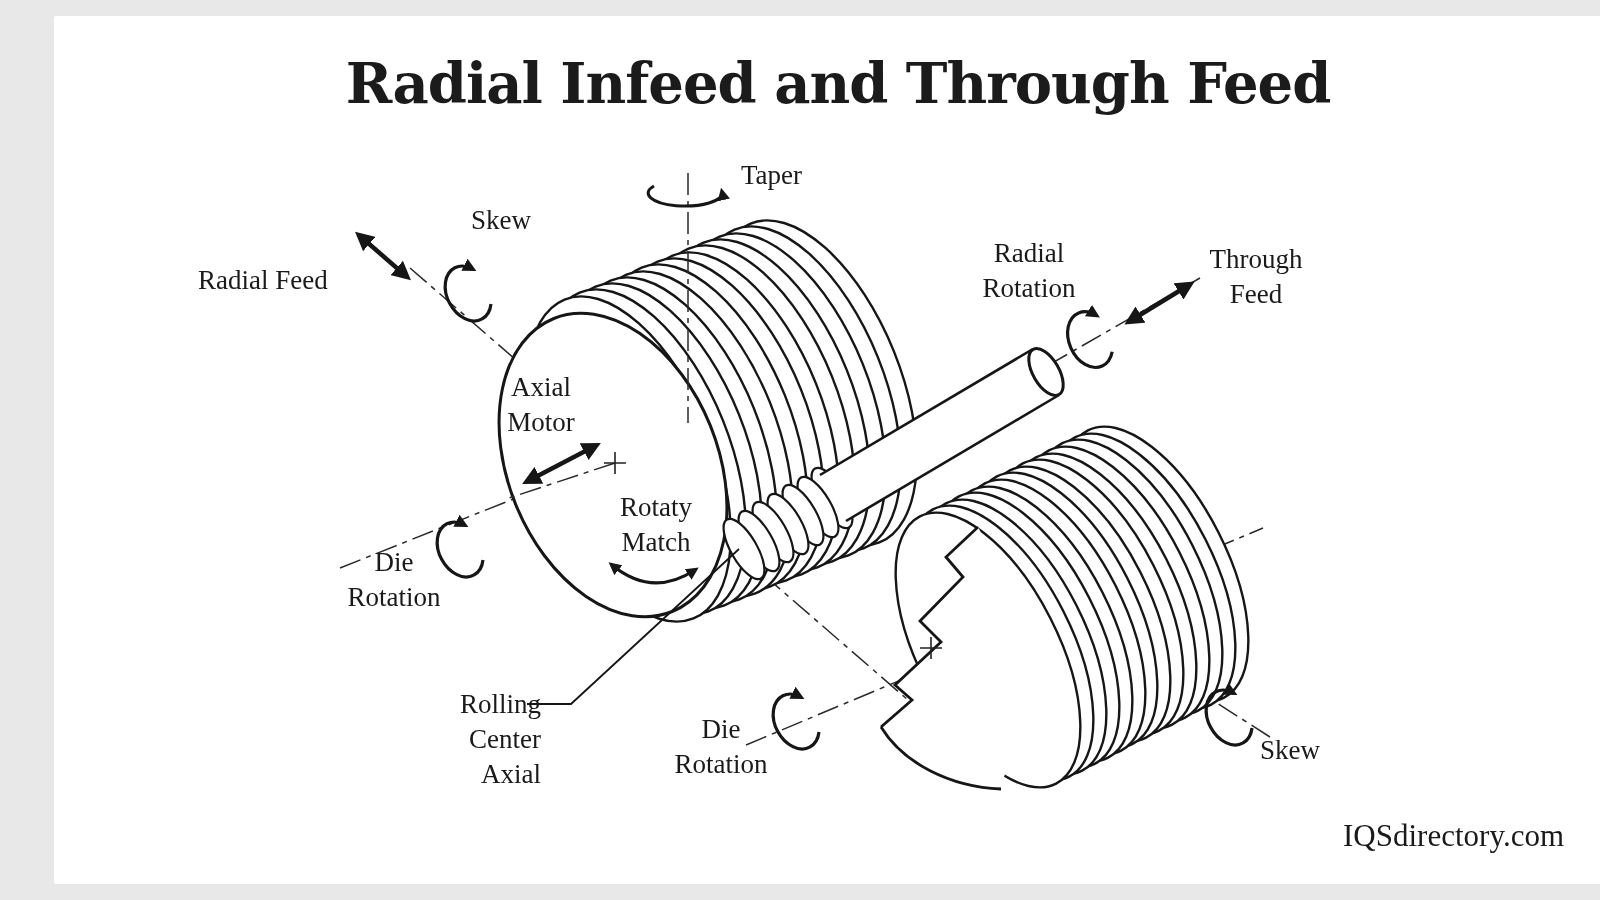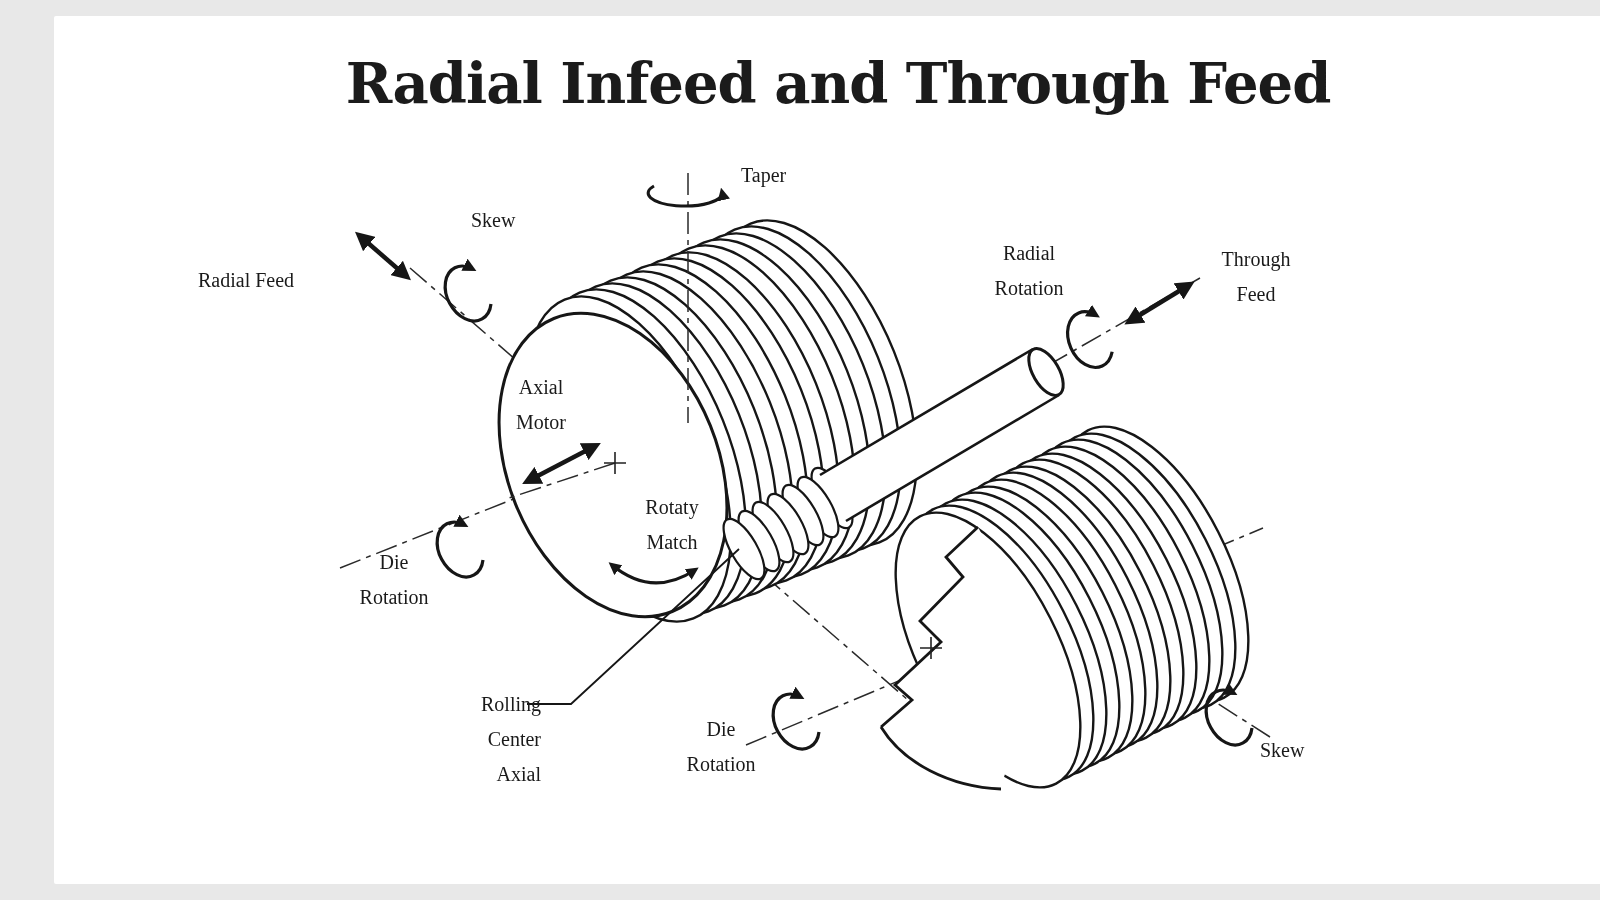--- a/index.html
+++ b/index.html
@@ -14,21 +14,21 @@
   .card{position:absolute;inset:16px;background:#ffffff;border-radius:2px;}
   svg.diagram{position:absolute;left:0;top:0;width:1600px;height:900px;}
   .title{
     position:absolute;left:0;top:50px;width:1600px;
     text-align:center;
     font-family:"DejaVu Serif","Liberation Serif",serif;
     font-weight:700;font-size:56px;letter-spacing:-1px;color:#1b1b1b;
   }
   .lbl{
     position:absolute;
-    font-size:20px;line-height:35px;color:#1a1a1a;
+    font-size:27px;line-height:35px;color:#1a1a1a;
     white-space:nowrap;
   }
   .lbl.center{text-align:center;white-space:normal;}
   .watermark{
     position:absolute;right:58px;top:818px;
     font-size:31px;color:#1a1a1a;
   }
   .ridge{fill:#ffffff;stroke:#161616;stroke-width:2.4;}
   .face{fill:#ffffff;stroke:#161616;stroke-width:3;}
   .ring{fill:#ffffff;stroke:#161616;stroke-width:2.2;}
@@ -154,21 +154,21 @@
   <div class="lbl center" style="left:440px;top:370px;width:126px;">
     <div>Axial</div>
     <div>Motor</div>
   </div>
 
   <div class="lbl center" style="left:1152px;top:242px;width:132px;">
     <div>Through</div>
     <div>Feed</div>
   </div>
 
-  <div class="lbl center" style="left:566px;top:490px;width:136px;">
+  <div class="lbl center" style="left:550px;top:490px;width:136px;">
     <div>Rotaty</div>
     <div>Match</div>
   </div>
 
   <div class="lbl center" style="left:283px;top:545px;width:146px;">
     <div>Die</div>
     <div>Rotation</div>
   </div>
 
   <div class="lbl center" style="left:363px;top:687px;width:140px;text-align:right;">
@@ -177,13 +177,14 @@
     <div>Axial</div>
   </div>
 
   <div class="lbl center" style="left:610px;top:712px;width:146px;">
     <div>Die</div>
     <div>Rotation</div>
   </div>
 
   <div class="lbl" style="left:1222px;top:733px;">Skew</div>
 
+  <div class="watermark">IQSdirectory.com</div>
 </div>
 
 </body></html>

